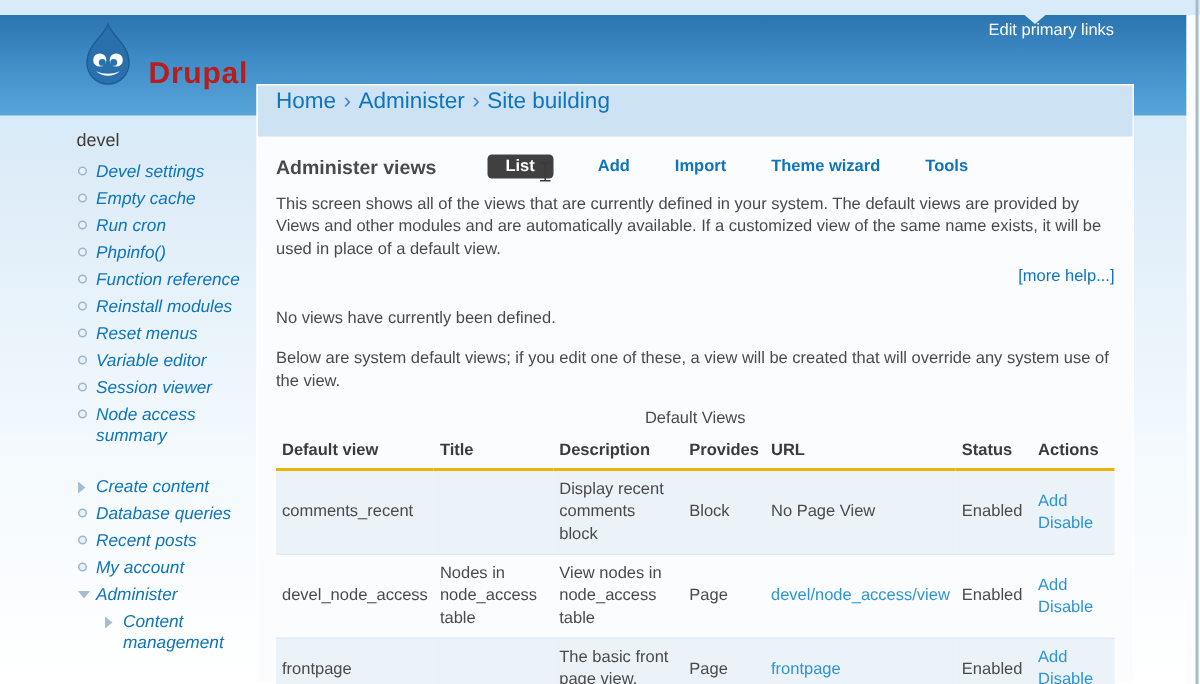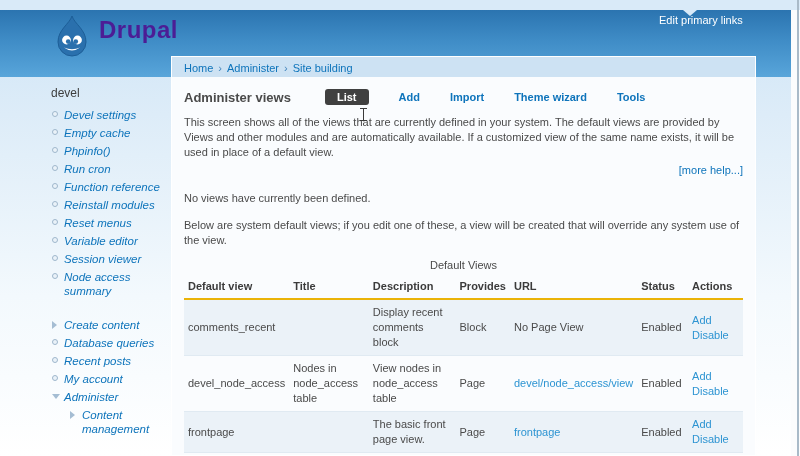--- a/index.html
+++ b/index.html
@@ -11,21 +11,21 @@
   }
   a { text-decoration:none; }
 
   
   .top-strip { position:absolute; top:0; left:0; width:800px; height:10px; background:#d9eaf8; z-index:6; }
   .notch { position:absolute; top:10px; left:683px; width:0; height:0;
     border-left:7px solid transparent; border-right:7px solid transparent; border-top:6px solid #d9eaf8; z-index:7; }
   .header-band { position:absolute; top:10px; left:0; width:791px; height:67px;
     background:linear-gradient(180deg,#2b74b0 0%,#3f8cc6 45%,#58a5da 100%); z-index:1; }
   .logo { position:absolute; left:53px; top:15px; z-index:2; }
-  .site-name { position:absolute; left:99px; top:16px; font-size:24px; font-weight:bold; color:#4c1d95; z-index:2; letter-spacing:.5px; }
+  .site-name { position:absolute; left:99px; top:38px; font-size:20px; font-weight:bold; color:#b91c1c; z-index:2; letter-spacing:.5px; }
   .primary-links { position:absolute; left:659px; top:14px; z-index:2; font-size:11px; }
   .primary-links a { color:#fff; }
 
   .right-edge { position:absolute; right:0; top:0; width:9px; height:456px; background:#fbfcfd; z-index:3; }
   .right-line { position:absolute; right:1px; top:0; width:2px; height:456px; background:#a9bac8; z-index:8; }
 
   
   .sidebar { position:absolute; left:0; top:86px; width:171px; z-index:2; }
   .section { margin-bottom:16px; }
   .section-title { font-size:12px; color:#3d3d3d; margin:0 0 7px 51px; }
@@ -34,21 +34,21 @@
   .nav-item a { color:#0e74bb;font-style:italic; }
   .bullet { position:absolute; left:52px; top:4px; display:inline-block; }
   .nav-item.depth1 .bullet { left:70px; }
   .b-circle { width:6px; height:6px; border:1px solid #9fb7cc; border-radius:50%; background:#eaf2f9; }
   .b-collapsed { width:0; height:0; border-top:4px solid transparent; border-bottom:4px solid transparent; border-left:5px solid #a5bdd3; }
   .b-expanded { width:0; height:0; border-left:4px solid transparent; border-right:4px solid transparent; border-top:5px solid #a5bdd3; margin-top:1px; }
 
   
   .card { position:absolute; left:171px; top:56px; width:585px; height:400px;
     background:#fafcfe; border:1px solid #ffffff; z-index:4; }
-  .breadcrumb { height:20px; line-height:22px; background:#cde2f3; padding-left:12px; font-size:11px; }
+  .breadcrumb { height:34px; line-height:22px; background:#cde2f3; padding-left:12px; font-size:15px; }
   .breadcrumb a { color:#0e74bb; }
   .crumb-sep { margin:0 5px; color:#4586bd; }
   .content { padding:8px 12px 0 12px; }
 
   .title-row { display:flex; align-items:center; margin-top:2px; height:20px; }
   .page-title { font-size:13px; font-weight:bold; color:#4a4a4a; }
   .tabs { display:flex; align-items:center; margin-left:34px; }
   .tab { font-size:11px; font-weight:bold; color:#0e74bb; margin-right:30px; }
   .tab.active { background:#404040; color:#fff; padding:2px 12px; border-radius:3px; }
 
@@ -96,22 +96,22 @@
 </div>
 
 <div class="right-edge"></div>
 <div class="right-line"></div>
 
 <div class="sidebar">
     <div class="section">
       <div class="section-title">devel</div>
       <div class="nav-item"><span class="bullet b-circle"></span><a href="#">Devel settings</a></div>
       <div class="nav-item"><span class="bullet b-circle"></span><a href="#">Empty cache</a></div>
+      <div class="nav-item"><span class="bullet b-circle"></span><a href="#">Run cron</a></div>
       <div class="nav-item"><span class="bullet b-circle"></span><a href="#">Phpinfo()</a></div>
-      <div class="nav-item"><span class="bullet b-circle"></span><a href="#">Run cron</a></div>
       <div class="nav-item"><span class="bullet b-circle"></span><a href="#">Function reference</a></div>
       <div class="nav-item"><span class="bullet b-circle"></span><a href="#">Reinstall modules</a></div>
       <div class="nav-item"><span class="bullet b-circle"></span><a href="#">Reset menus</a></div>
       <div class="nav-item"><span class="bullet b-circle"></span><a href="#">Variable editor</a></div>
       <div class="nav-item"><span class="bullet b-circle"></span><a href="#">Session viewer</a></div>
       <div class="nav-item"><span class="bullet b-circle"></span><a href="#">Node access summary</a></div>
     </div>
     <div class="section">
       <div class="nav-item"><span class="bullet b-collapsed"></span><a href="#">Create content</a></div>
       <div class="nav-item"><span class="bullet b-circle"></span><a href="#">Database queries</a></div>

